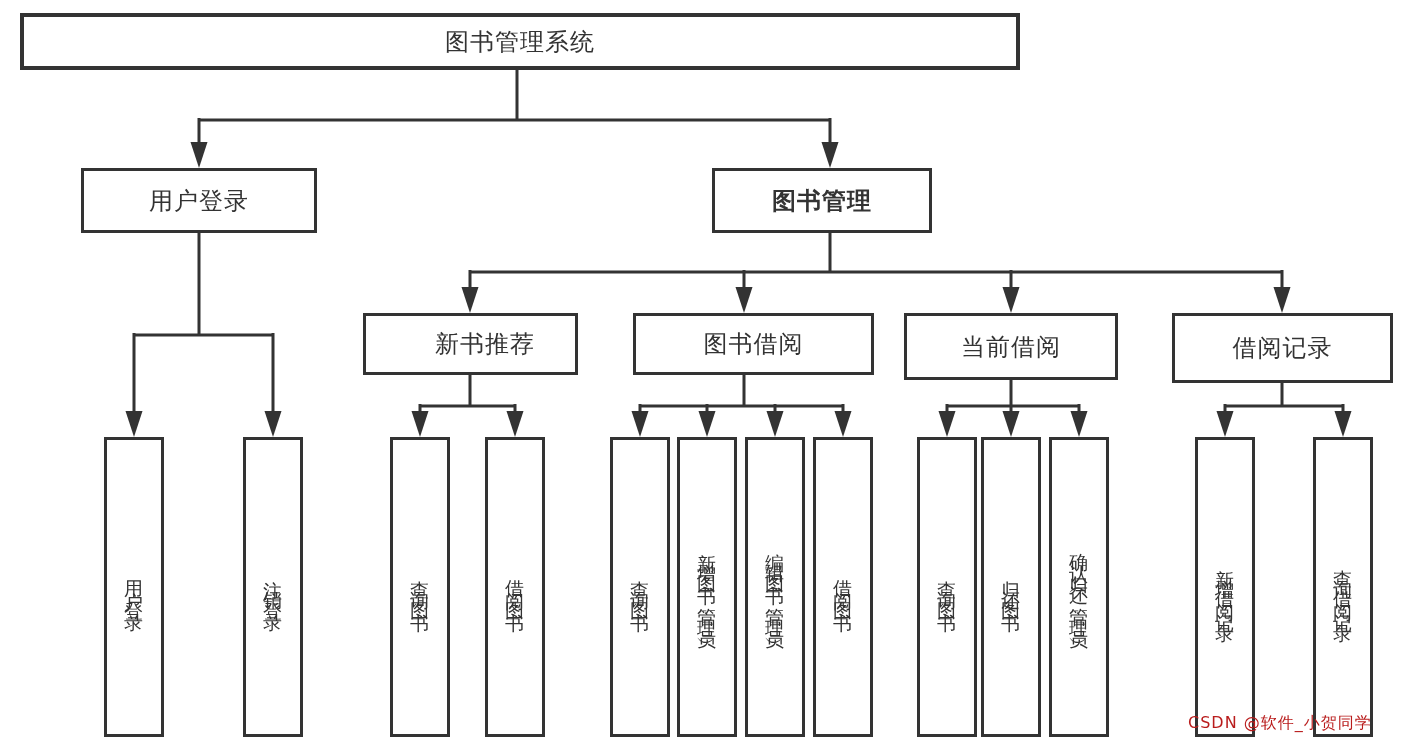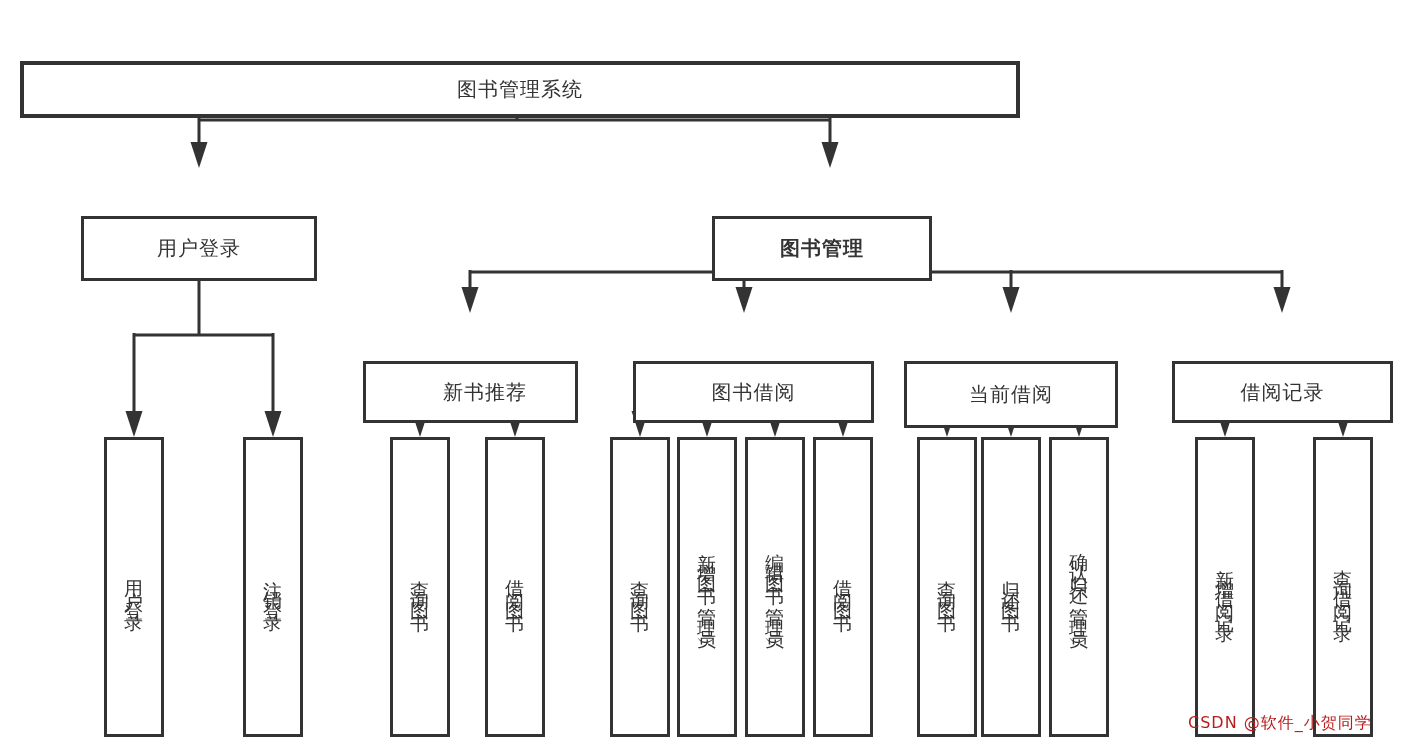--- a/index.html
+++ b/index.html
@@ -9,23 +9,22 @@
     background:#ffffff;
     font-family:"DejaVu Sans","Liberation Sans",sans-serif;
     color:#333333;
     overflow:hidden;
   }
   .wires{position:absolute;left:0;top:0;width:1405px;height:747px;pointer-events:none;}
   .node{
     position:absolute;box-sizing:border-box;
     border:3px solid #333333;background:#ffffff;
     display:flex;align-items:center;justify-content:center;
-    font-size:20px;color:#333333;letter-spacing:1px;
+    font-size:24px;color:#333333;letter-spacing:1px;
     z-index:2;
-    margin-top:48px;
   }
   .node.root{border-width:4px;}
   .vnode{
     position:absolute;box-sizing:border-box;
     border:3px solid #333333;background:#ffffff;
     width:60px;height:300px;top:437px;
     display:flex;align-items:center;justify-content:center;
     z-index:2;
   }
   .vnode span{
@@ -93,21 +92,21 @@
   </svg>
 
   <div class="node root" style="left:20px;top:13px;width:1000px;height:57px;">图书管理系统</div>
 
   <div class="node" style="left:81px;top:168px;width:236px;height:65px;">用户登录</div>
   <div class="node" style="left:712px;top:168px;width:220px;height:65px;font-weight:bold;">图书管理</div>
 
   <div class="node" style="left:363px;top:313px;width:215px;height:62px;padding-left:29px;">新书推荐</div>
   <div class="node" style="left:633px;top:313px;width:241px;height:62px;">图书借阅</div>
   <div class="node" style="left:904px;top:313px;width:214px;height:67px;">当前借阅</div>
-  <div class="node" style="left:1172px;top:313px;width:221px;height:62px;">借阅记录</div>
+  <div class="node" style="left:1172px;top:313px;width:221px;height:70px;">借阅记录</div>
 
   <div class="vnode" style="left:104px;">
     <span>用户登录</span>
   </div>
   <div class="vnode" style="left:243px;">
     <span>注销登录</span>
   </div>
 
   <div class="vnode" style="left:390px;">
     <span>查询图书</span>

